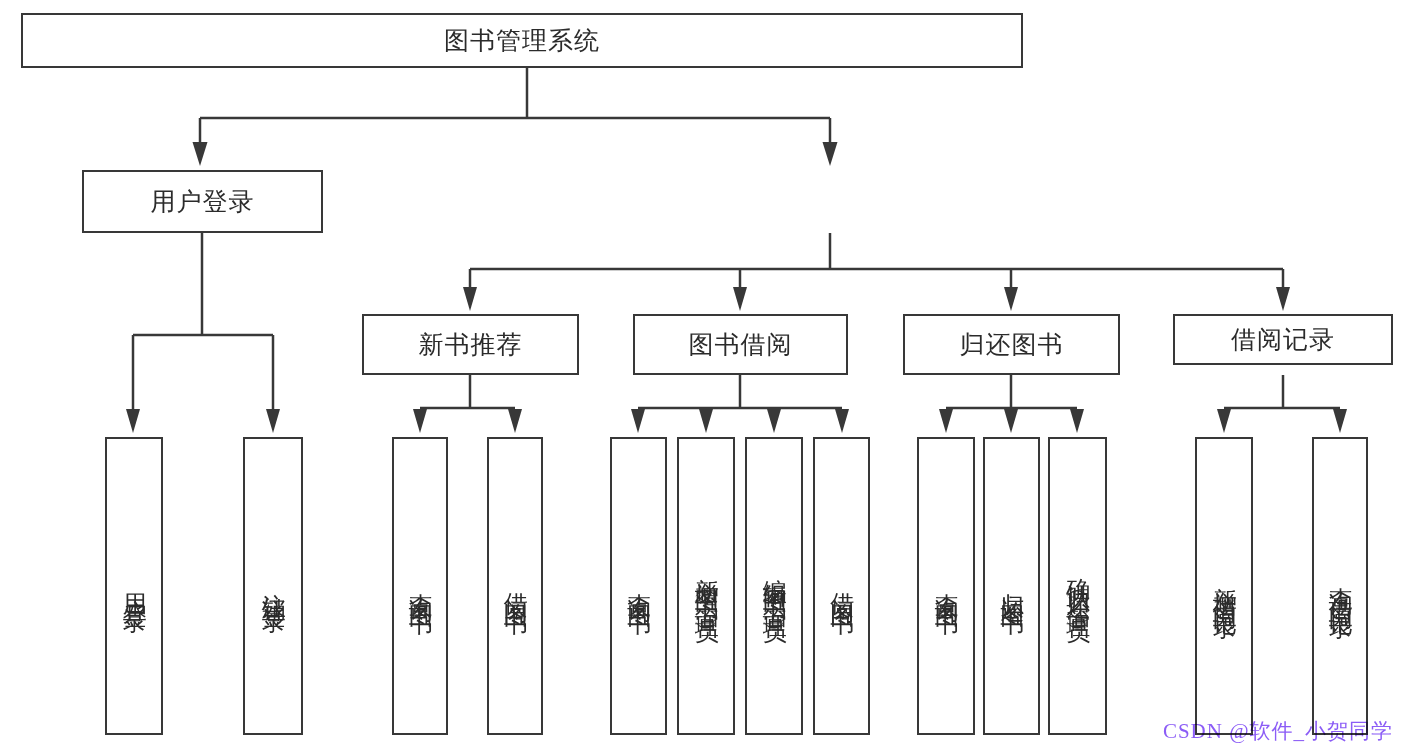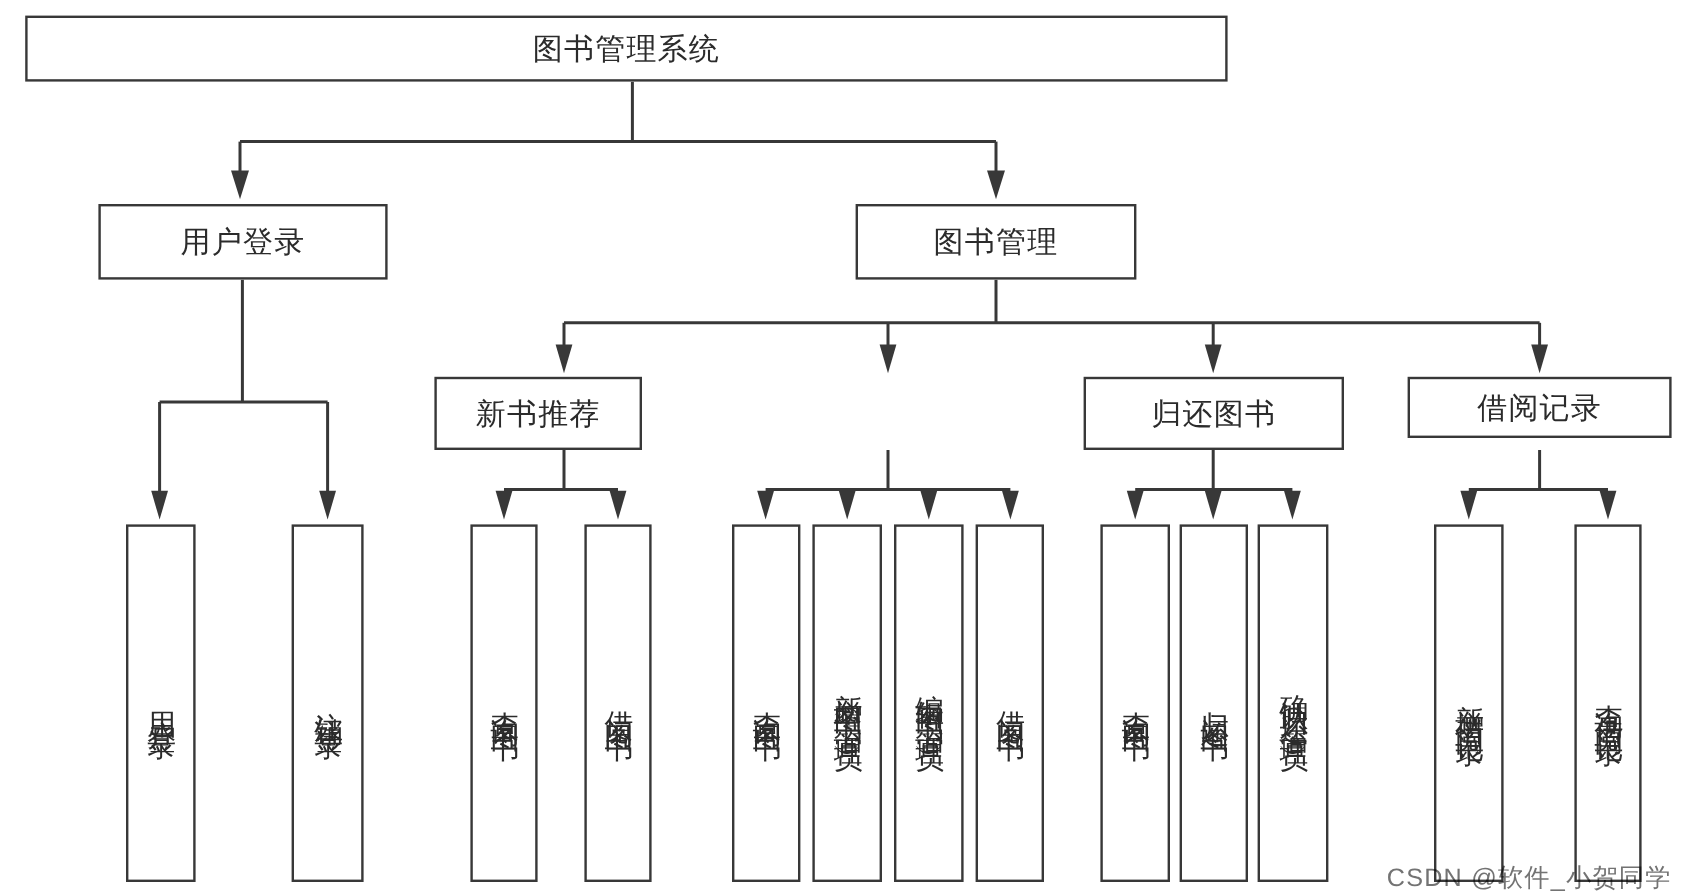--- a/index.html
+++ b/index.html
@@ -1,20 +1,20 @@
 <!DOCTYPE html>
 <html><head>
 <meta charset="utf-8">
 <style>
   html,body { margin:0; padding:0; background:#ffffff; }
   .canvas {
     position:relative;
     width:1405px; height:747px;
     background:#ffffff;
-    font-family:Liberation Sans, sans-serif;
+    font-family:Liberation Serif, serif;
     overflow:hidden;
   }
   .connectors { position:absolute; left:0; top:0; width:1405px; height:747px; }
   .box {
     position:absolute;
     box-sizing:border-box;
     border:2.5px solid #383838;
     background:#ffffff;
     display:flex;
     align-items:center;
@@ -27,21 +27,21 @@
     text-orientation:mixed;
     font-size:24px;
     letter-spacing:6px;
     line-height:1.15;
     white-space:nowrap;
   }
   .watermark {
     position:absolute;
     right:12px; bottom:2px;
     font-size:21px;
-    color:#737373;
+    color:#8b5cf6;
     letter-spacing:1px;
     mix-blend-mode:multiply;
     white-space:nowrap;
   }
 </style>
 </head>
 <body>
 
 <div class="canvas">
 
@@ -112,26 +112,26 @@
     </g>
   </svg>
 
   <div class="box h" style="left:21px;top:13px;width:1002px;height:55px">
     <span>图书管理系统</span>
   </div>
 
   <div class="box h" style="left:82px;top:170px;width:241px;height:63px">
     <span>用户登录</span>
   </div>
-  <div class="box h" style="left:713px;top:170px;width:234px;height:63px">
-    <span>图书管理</span>
+
+  <div class="box h" style="left:362px;top:314px;width:217px;height:61px">
+    <span>新书推荐</span>
   </div>
-
-  <div class="box h" style="left:362px;top:314px;width:173px;height:61px">
-    <span>新书推荐</span>
+  <div class="box h" style="left:633px;top:314px;width:215px;height:61px">
+    <span>图书借阅</span>
   </div>
   <div class="box h" style="left:903px;top:314px;width:217px;height:61px">
     <span>归还图书</span>
   </div>
   <div class="box h" style="left:1173px;top:314px;width:220px;height:51px">
     <span>借阅记录</span>
   </div>
 
   <div class="box v" style="left:105px;top:437px;width:58px;height:298px">
     <span>用户登录</span>

